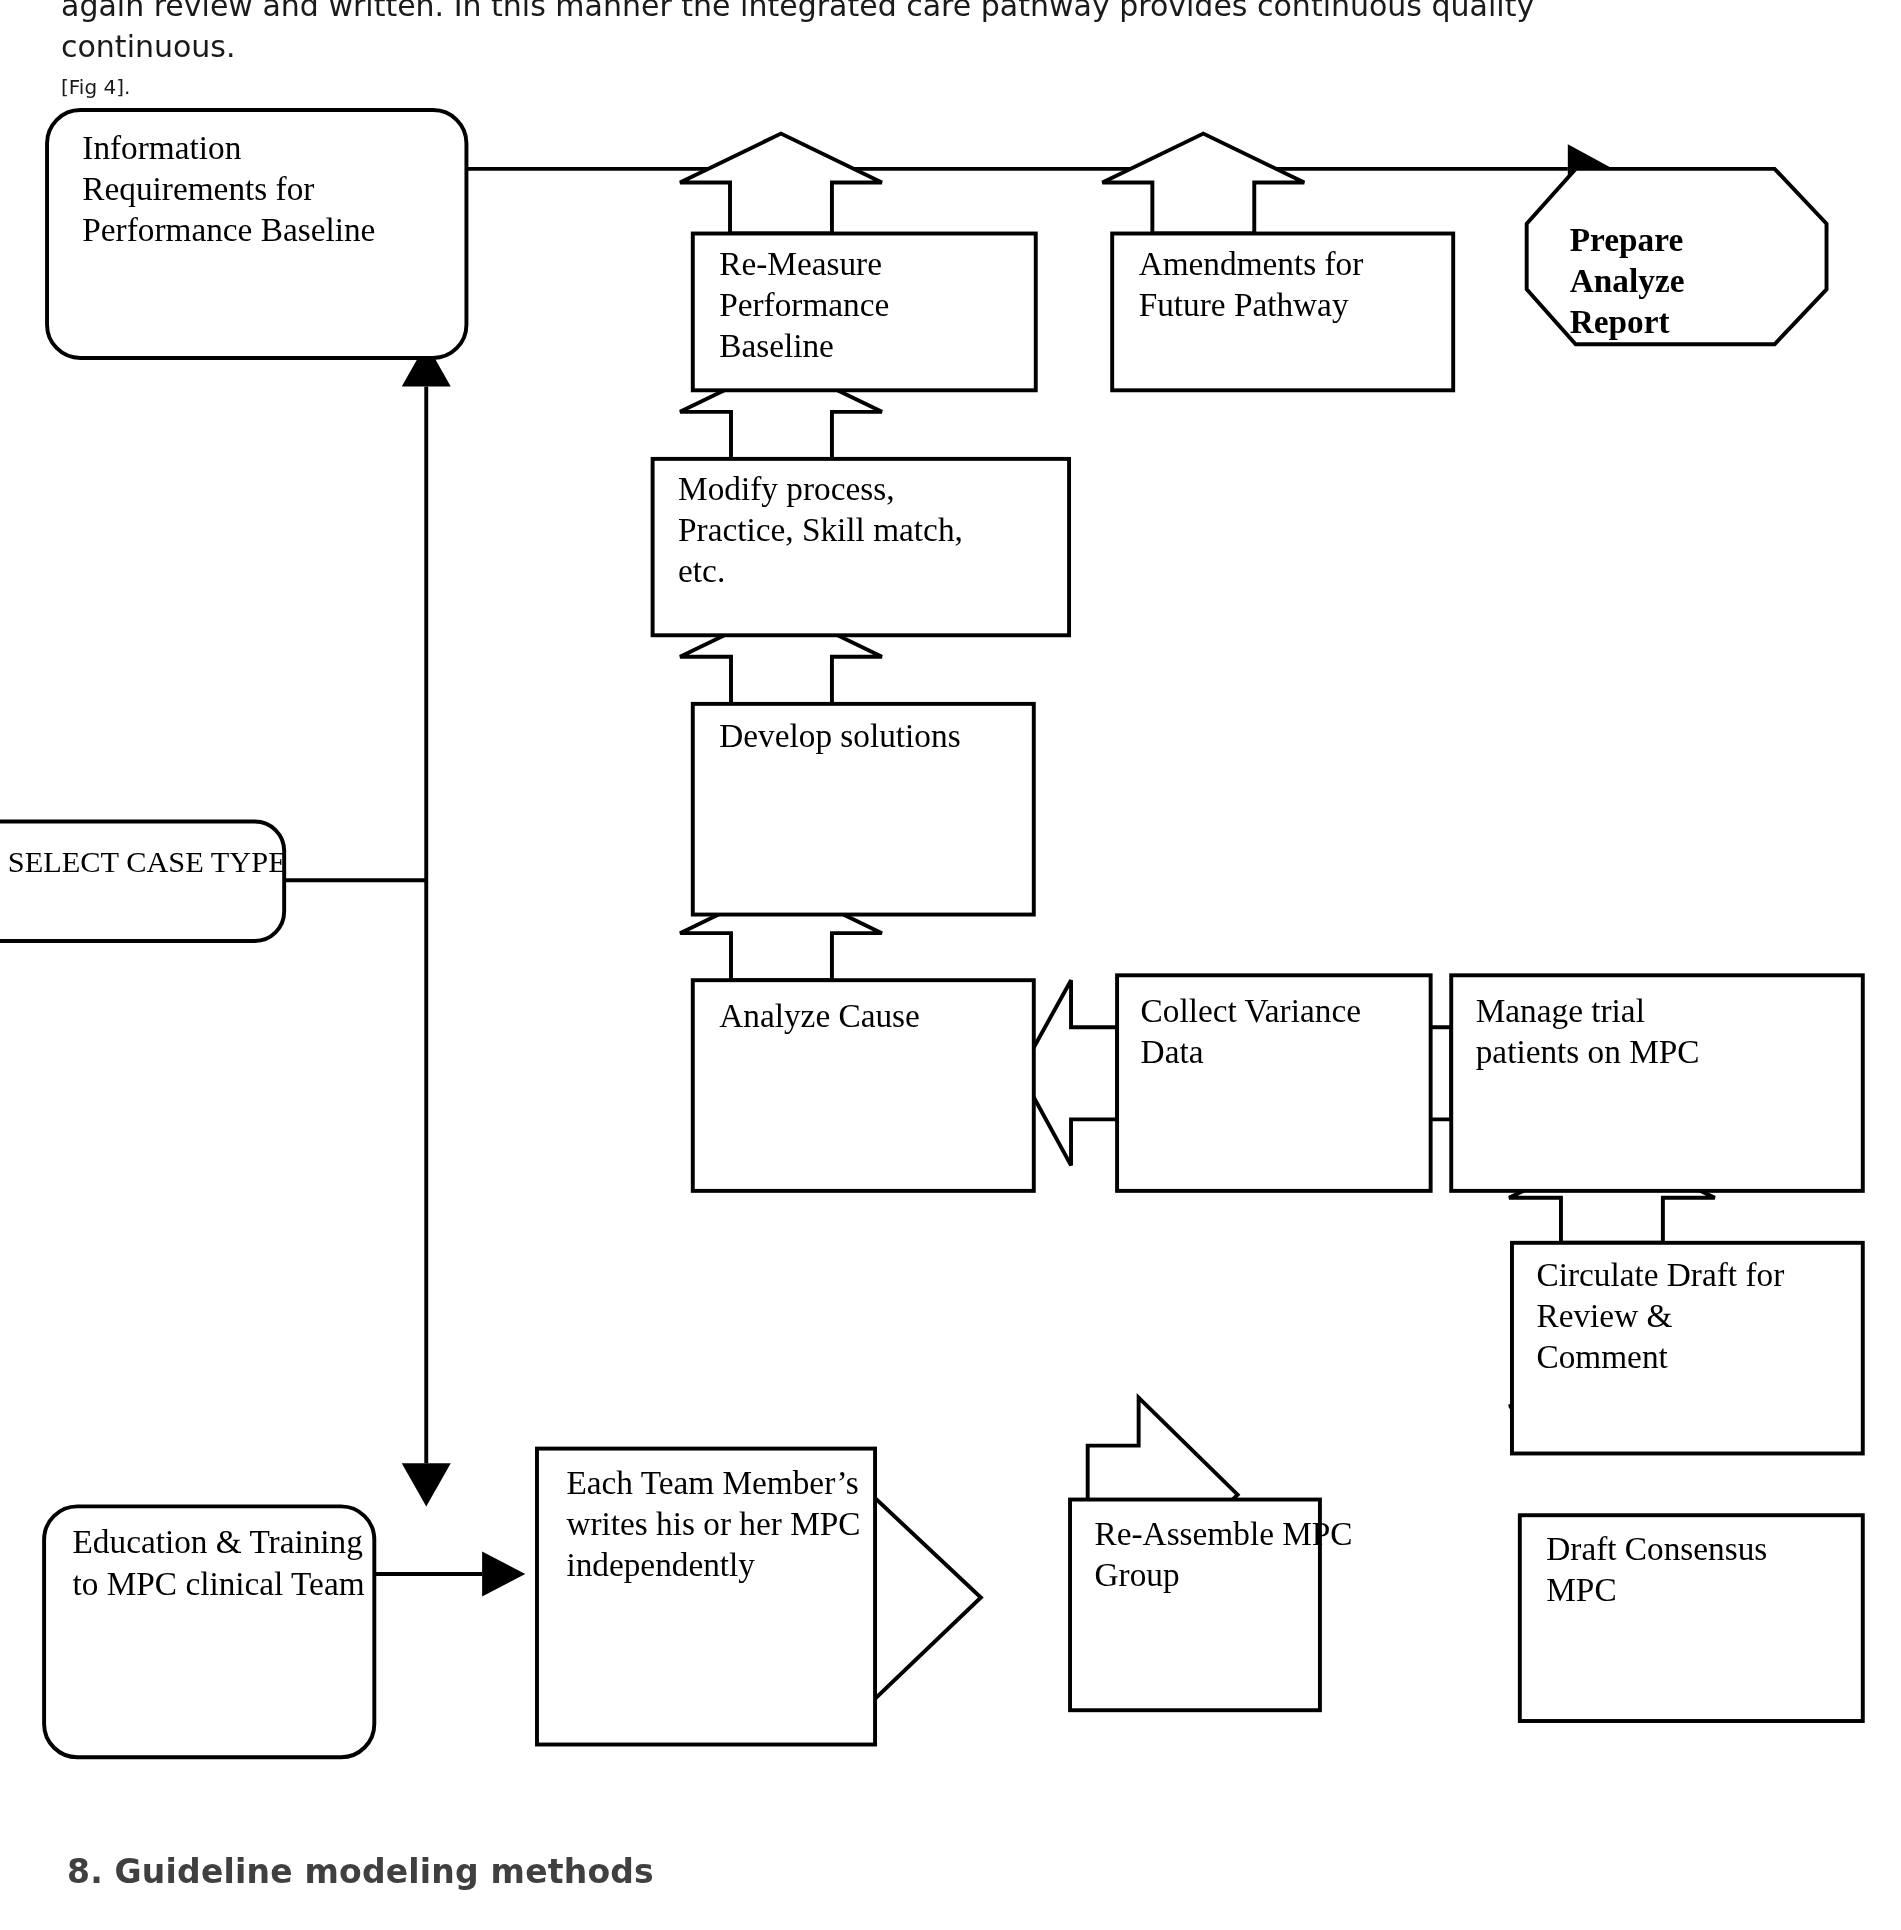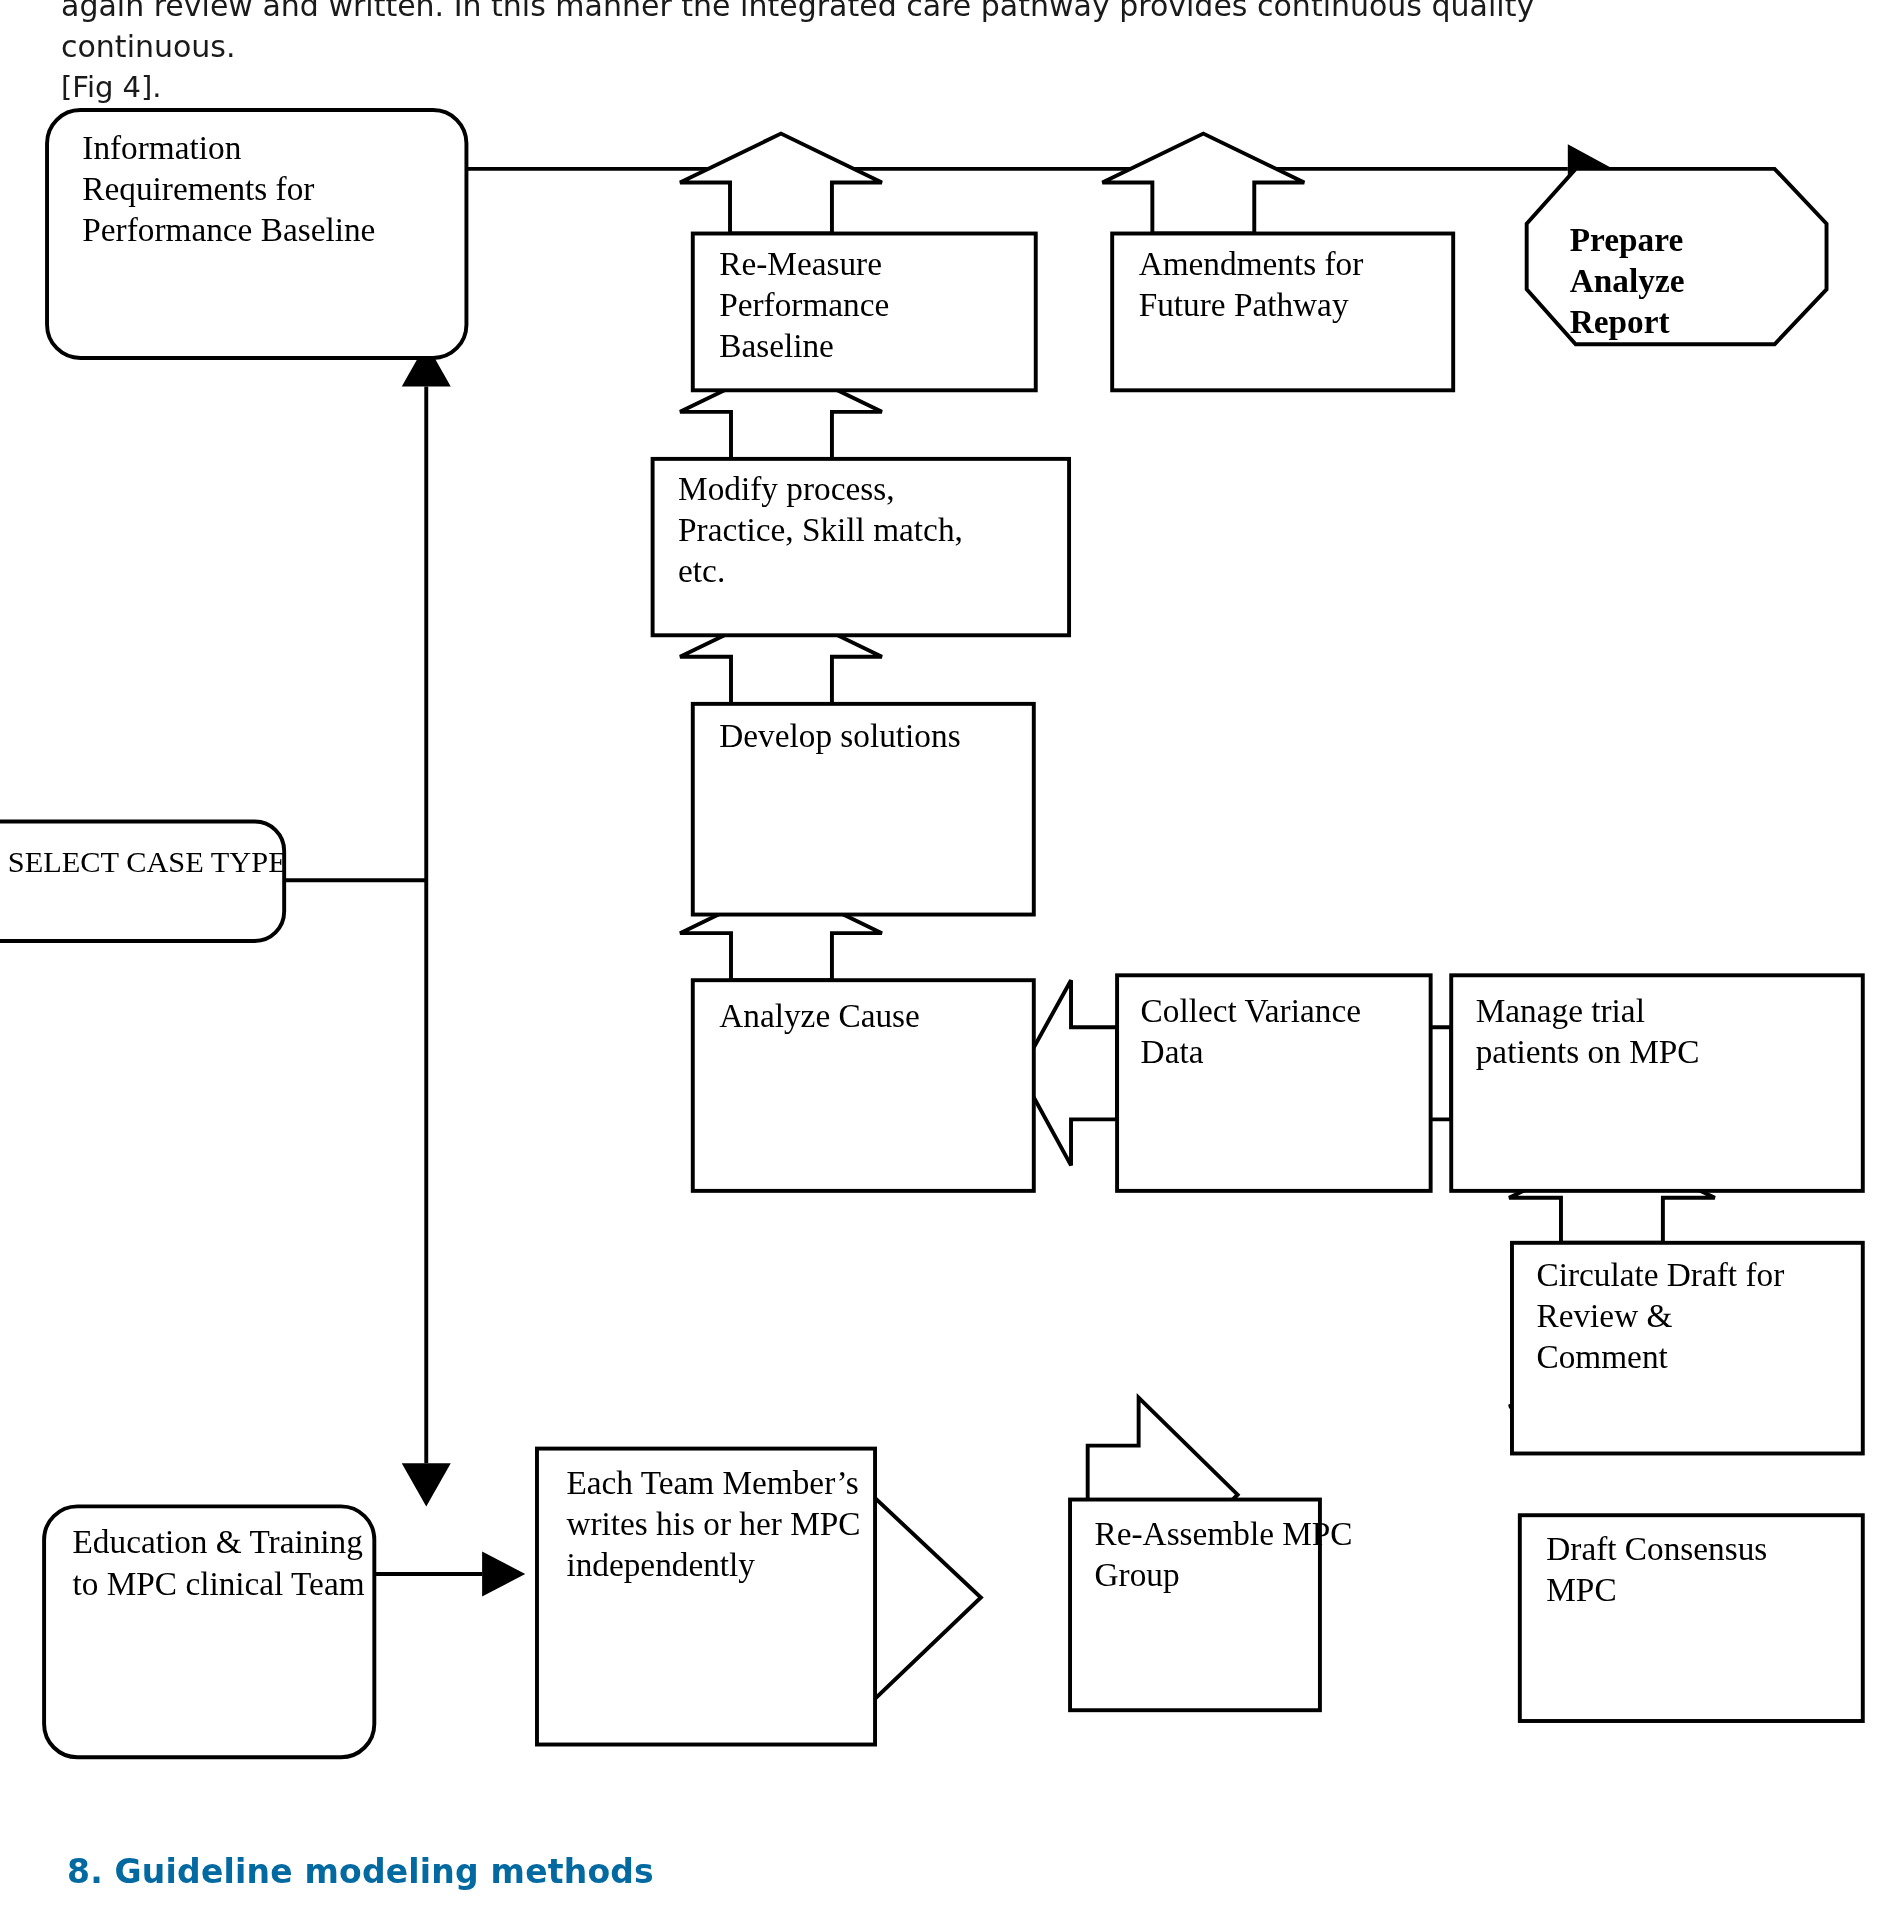--- a/index.html
+++ b/index.html
@@ -2,24 +2,24 @@
 <html><head>
 <meta charset="utf-8">
 <style>
   html,body{margin:0;padding:0;background:#ffffff;}
   body{width:1901px;height:1931px;position:relative;overflow:hidden;
        font-family:"Liberation Serif", serif;color:#000;}
   .para{position:absolute;font-family:"DejaVu Sans", sans-serif;
         font-size:30px;line-height:40px;color:#1a1a1a;white-space:pre;}
   #intro-line1{left:61px;top:-13.7px;}
   #intro-line2{left:61px;top:26.5px;}
-  #fig-ref{left:61px;top:67px;font-size:29px;}
+  #fig-ref{left:61px;top:67px;font-size:20px;}
   #section-heading{position:absolute;left:67px;top:1852px;
       font-family:"DejaVu Sans", sans-serif;font-weight:bold;font-size:33px;
-      letter-spacing:0.2px;color:#0369a1;white-space:pre;}
+      letter-spacing:0.2px;color:#404040;white-space:pre;}
   #flow{position:absolute;left:0;top:0;width:1901px;height:1931px;}
   .nodeText{font-family:"Liberation Serif", serif;font-size:34px;fill:#000;}
   .nodeTextBold{font-family:"Liberation Serif", serif;font-size:34px;
                 font-weight:bold;fill:#000;}
   .nodeTextSmall{font-family:"Liberation Serif", serif;font-size:31px;fill:#000;}
   .shape{fill:#ffffff;stroke:#000000;stroke-width:4;}
   .conn{stroke:#000000;stroke-width:4;fill:none;}
   .solidhead{fill:#000000;stroke:none;}
 </style>
 </head>

